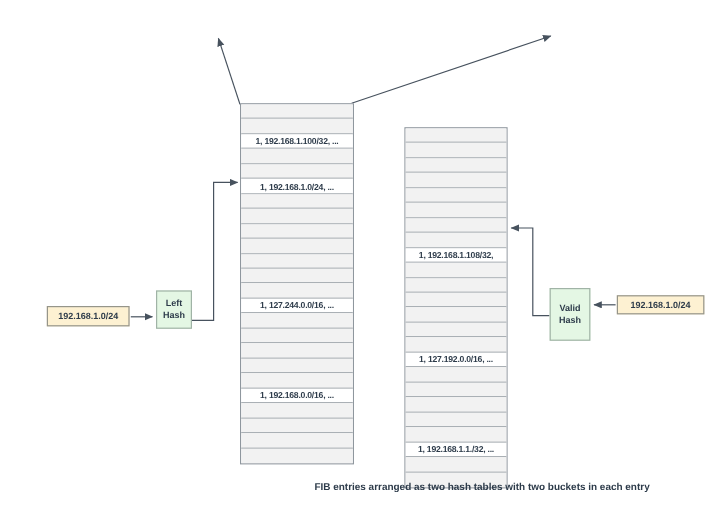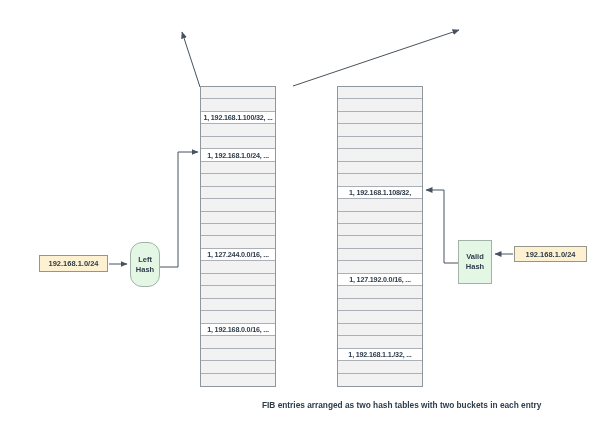--- a/index.html
+++ b/index.html
@@ -26,22 +26,22 @@
   .entry-header .cell{display:flex;align-items:center;justify-content:center;white-space:nowrap;box-sizing:border-box;}
   .entry-header .cell + .cell{border-left:1px solid #8f979e;}
   .cell.valid{width:33px;}
   .cell.key{width:186px;}
   .cell.nexthop{width:69px;}
 
   .hashtable{
     position:absolute;top:86px;height:301px;display:grid;
     border:1px solid #8f979e;background:#fff;box-sizing:border-box;
   }
-  .hashtable.left{left:200px;width:76px;}
-  .hashtable.right{left:337px;width:86px;}
+  .hashtable.left{left:200px;width:95px;}
+  .hashtable.right{left:337px;width:86px;margin-top:20px;}
   .trow{
     background:var(--empty-row-fill);border-bottom:1px solid #aab0b5;
     display:flex;align-items:center;justify-content:center;overflow:visible;
   }
   .trow:last-child{border-bottom:none;}
   .trow.entry{
     background:var(--entry-row-fill);
     font-size:7.2px;font-weight:bold;letter-spacing:-0.2px;white-space:nowrap;
   }
 
@@ -51,21 +51,21 @@
     font-size:7.5px;font-weight:bold;box-sizing:border-box;white-space:nowrap;
   }
   .iobox.left-input{left:39px;top:255px;width:69px;height:17px;}
   .iobox.right-input{left:514px;top:246px;width:73px;height:16px;}
 
   .hashbox{
     position:absolute;background:var(--hash-box-fill);border:1px solid #a0b3a6;
     display:flex;align-items:center;justify-content:center;text-align:center;
     font-size:7.5px;font-weight:bold;line-height:1.3;box-sizing:border-box;
   }
-  .hashbox.left-hash{left:130px;top:242px;width:30px;height:45px;border-radius:12px;}
+  .hashbox.left-hash{left:130px;top:242px;width:30px;height:32px;}
   .hashbox.right-hash{left:458px;top:240px;width:34px;height:44px;}
 
   .caption{
     position:absolute;left:262px;top:400px;
     font-size:8.3px;font-weight:bold;white-space:nowrap;
   }
 </style>
 </head>
 <body>
 

